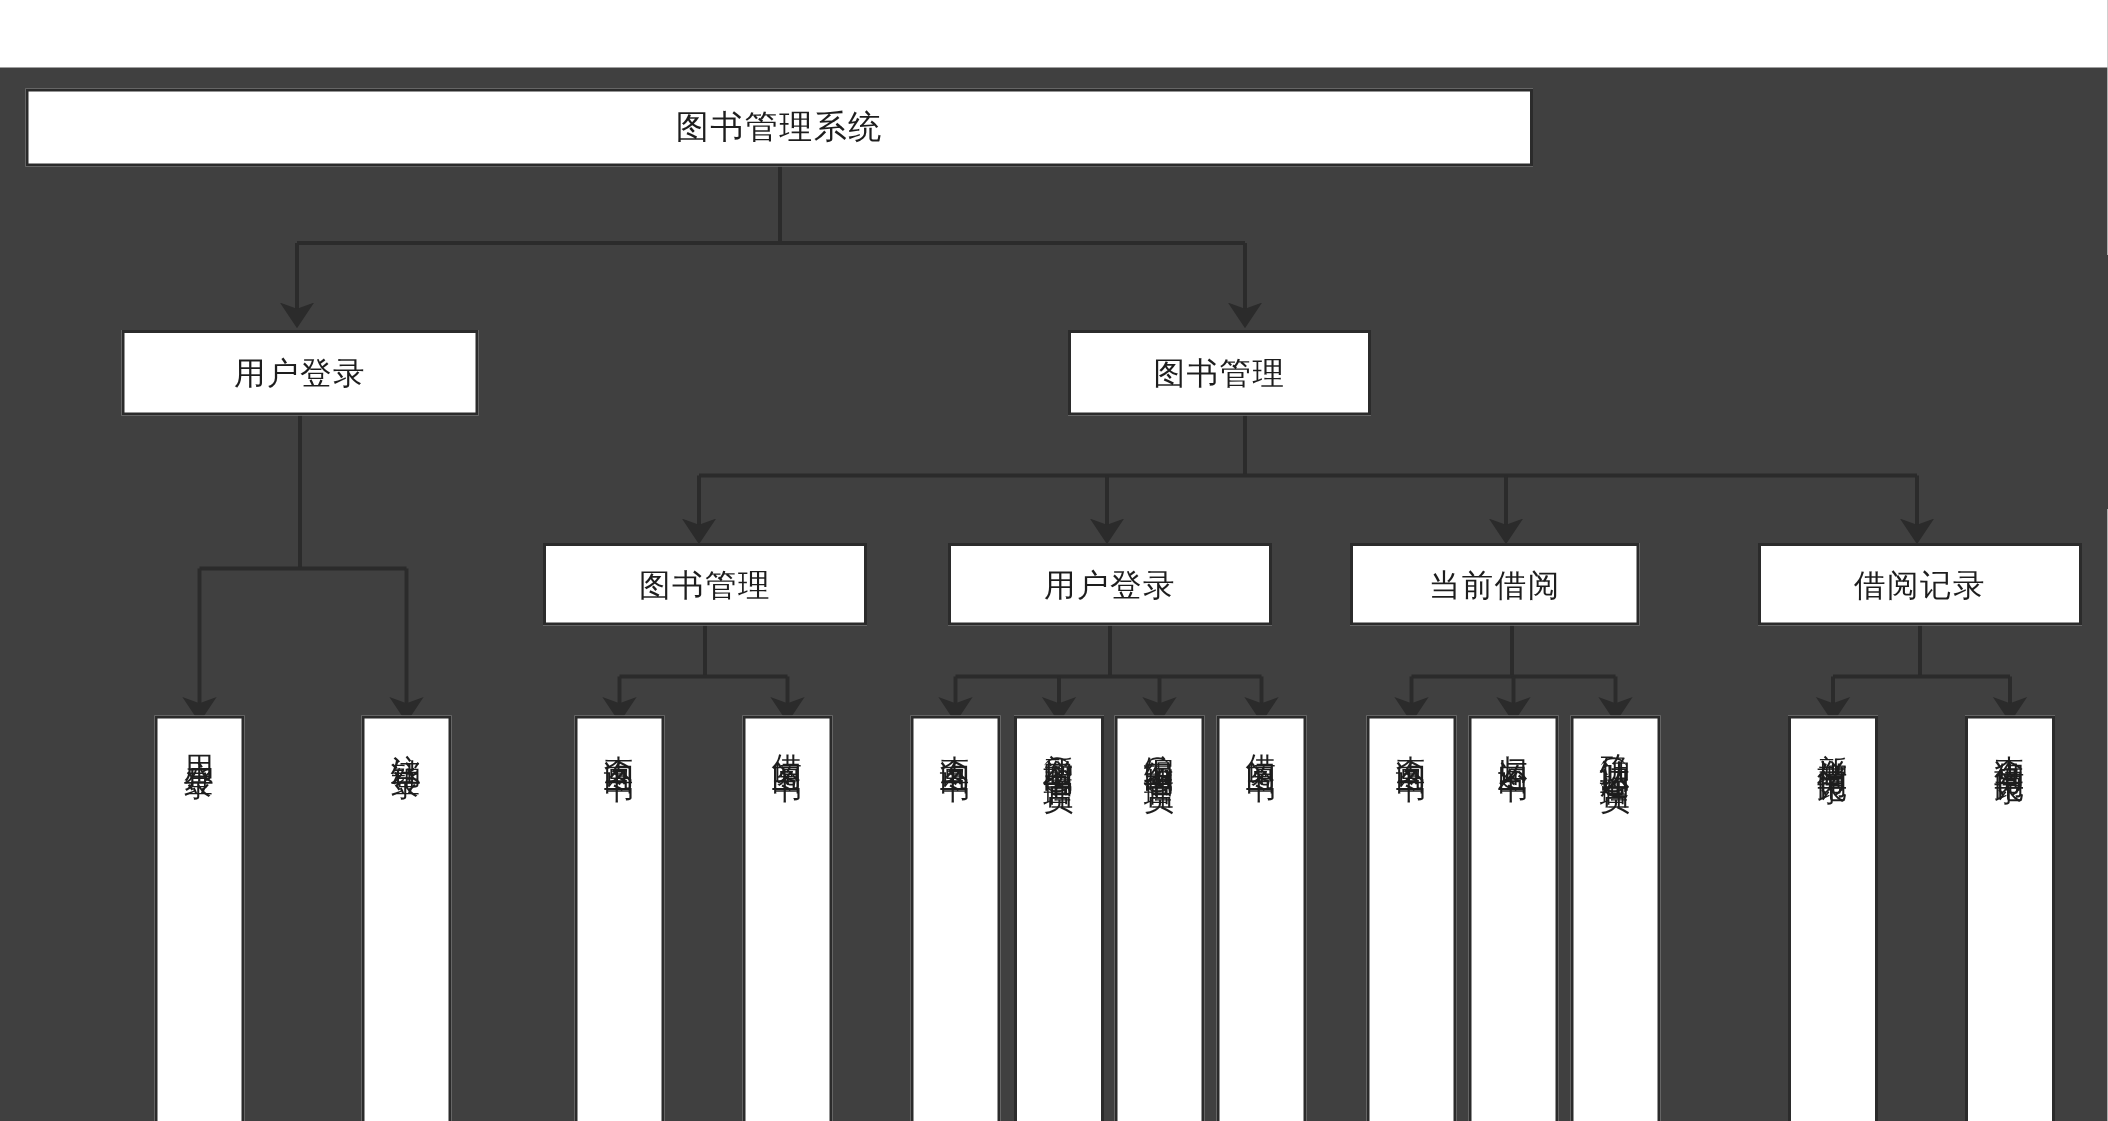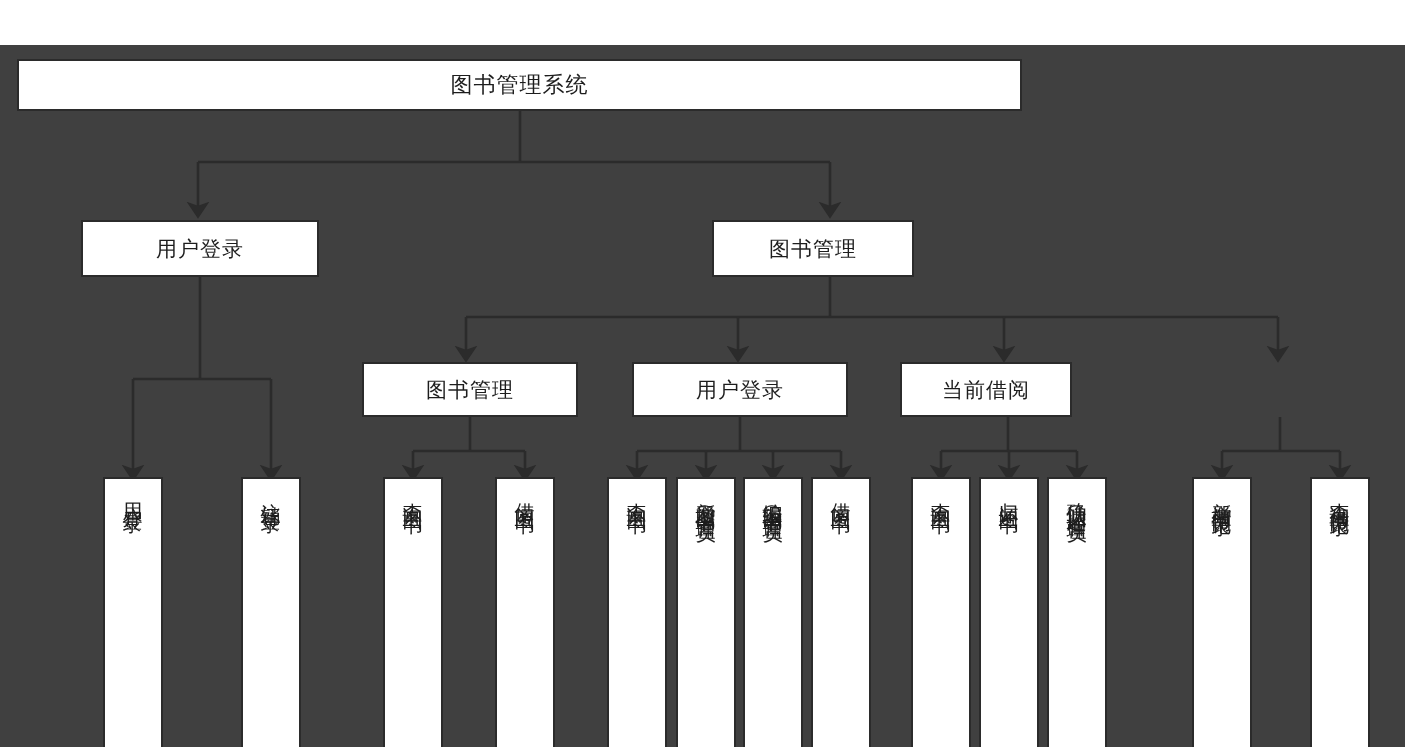--- a/index.html
+++ b/index.html
@@ -137,22 +137,25 @@
   <div class="node horizontal" style="left:712px; top:175px; width:202px; height:57px;">
     <span>图书管理</span>
   </div>
 
   <div class="node horizontal" style="left:362px; top:317px; width:216px; height:55px;">
     <span>图书管理</span>
   </div>
   <div class="node horizontal" style="left:632px; top:317px; width:216px; height:55px;">
     <span>用户登录</span>
   </div>
-  <div class="node horizontal" style="left:900px; top:317px; width:172px; height:55px;">
+  <div class="node horizontal" style="left:900px; top:317px; width:193px; height:55px;">
     <span>当前借阅</span>
+  </div>
+  <div class="node horizontal" style="left:1172px; top:317px; width:216px; height:55px;">
+    <span>借阅记录</span>
   </div>
 
   <div class="node leaf" style="left:103px; top:432px; width:60px; height:302px;">
     <span class="vtext">用户登录</span>
   </div>
   <div class="node leaf" style="left:241px; top:432px; width:60px; height:302px;">
     <span class="vtext">注销登录</span>
   </div>
 
   <div class="node leaf" style="left:383px; top:432px; width:60px; height:302px;">

